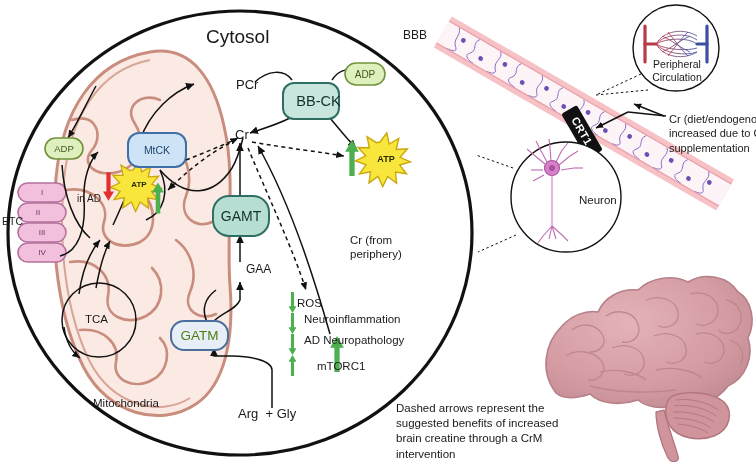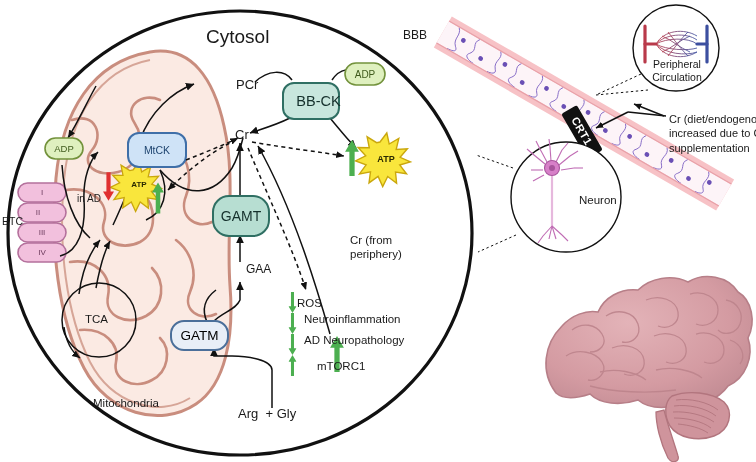--- a/index.html
+++ b/index.html
@@ -401,21 +401,21 @@
   <div class="node-text" style="left:345px; top:63px; width:40px; height:22px; font-size:10px; color:#3f5a1c;">ADP</div>
 
   <div class="lbl" style="left:235px; top:127px; font-size:13px;">Cr</div>
 
   <div class="node-text" style="left:362px; top:146px; width:48px; height:26px; font-size:9px; font-weight:bold; color:#2a2a00;">ATP</div>
 
   <div class="node-text" style="left:213px; top:196px; width:56px; height:40px; font-size:14px;">GAMT</div>
 
   <div class="lbl" style="left:226px; top:262px; font-size:12px;margin-left:20px;">GAA</div>
 
-  <div class="node-text" style="left:171px; top:321px; width:57px; height:29px; font-size:13.5px; color:#000000;">GATM</div>
+  <div class="node-text" style="left:171px; top:321px; width:57px; height:29px; font-size:13.5px; color:#4d7c0f;">GATM</div>
 
   <div class="lbl" style="left:238px; top:406px; font-size:13px;">Arg  + Gly</div>
 
   <div class="lbl" style="left:350px; top:233px; font-size:11.5px; line-height:1.25;">Cr (from
 periphery)</div>
 
   <div style="position:absolute; left:288px; top:292px; width:180px;">
     <div style="display:flex; align-items:center; gap:0; height:21px;">
       <svg width="9" height="21" viewBox="0 0 10 26">
         <use href="#arrDown" x="0" y="0" width="10" height="26"></use>
@@ -451,14 +451,18 @@
 
   <div class="lbl" style="left:669px; top:112px; font-size:11px; line-height:1.3;">Cr (diet/endogenous)
 increased due to CrM
 supplementation</div>
 
   <div class="lbl" style="left:648px; top:58px; font-size:10.5px; line-height:1.2; text-align:center; width:58px;">Peripheral
 Circulation</div>
 
   <div class="lbl" style="left:579px; top:194px; font-size:11.5px;">Neuron</div>
 
+  <div class="lbl" style="left:396px; top:401px; font-size:11.5px; line-height:1.32;">Dashed arrows represent the
+suggested benefits of increased
+brain creatine through a CrM
+intervention</div>
 
 </div>
 
 </body></html>

